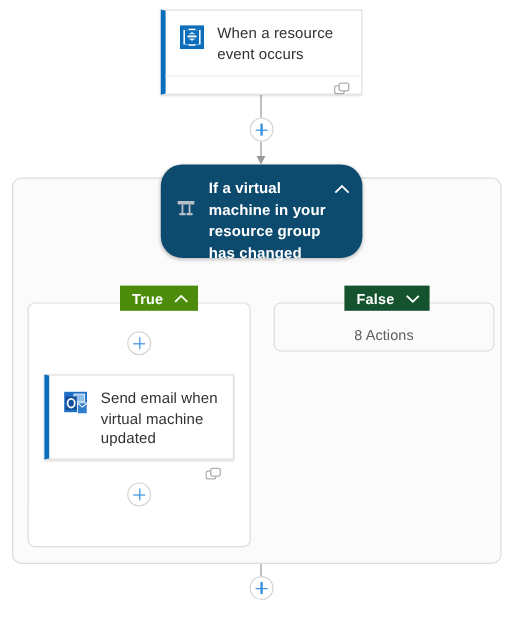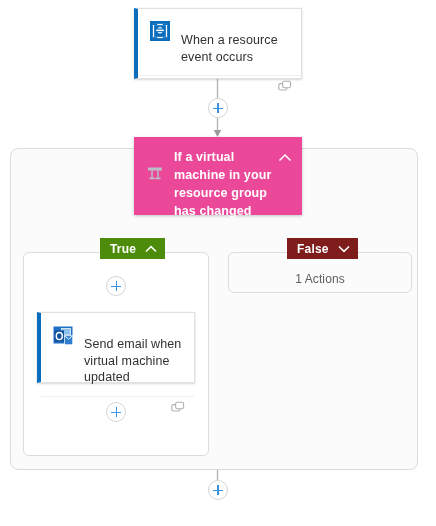--- a/index.html
+++ b/index.html
@@ -50,45 +50,45 @@
     width: 20px;
     height: 20px;
     margin-right: 11px;
     margin-top: 1px;
   }
   .card-title {
     font-size: 12.5px;
     line-height: 16.5px;
     color: #323130;
     letter-spacing: 0.1px;
-    margin-top: 12px;
   }
   .card-footer {
     height: 22px;
     border-top: 1px solid #efefef;
     position: relative;
   }
   .card-footer .footer-icon {
     position: absolute;
     right: 9px;
     top: 4px;
     width: 14px;
     height: 14px;
     opacity: 0.55;
   }
 
   
   .condition-box {
     position: absolute;
-    background: #ec4899;
+    background: #0c4a6e;
     box-shadow: 0 1px 3px rgba(0,0,0,0.22);
     box-sizing: border-box;
     display: flex;
     align-items: flex-start;
     padding: 11px 10px 11px 11px;
+    border-radius: 18px;
   }
   .condition-icon {
     flex: 0 0 auto;
     width: 20px;
     height: 20px;
     margin-right: 9px;
     margin-top: 16px;
   }
   .condition-title {
     flex: 1 1 auto;
@@ -137,21 +137,21 @@
     box-sizing: border-box;
     font-size: 12px;
     font-weight: bold;
     color: #ffffff;
     letter-spacing: 0.2px;
     z-index: 5;
   }
   .branch-badge .bb-label { margin-right: 9px; }
   .branch-badge .bb-chev { width: 12px; height: 12px; display:block; }
   .badge-true  { background: #4c8c0a; }
-  .badge-false { background: #7f1d1d; }
+  .badge-false { background: #14532d; }
 
   
   .empty-text {
     position: absolute;
     font-size: 12px;
     color: #605e5c;
     letter-spacing: 0.1px;
     white-space: nowrap;
   }
 
@@ -203,21 +203,21 @@
 
     <line x1="217.5" y1="470" x2="217.5" y2="480" stroke="#b5b5b5" stroke-width="1.4"></line>
   </svg>
 
   <div class="scope-outer" style="left:10px; top:148px; width:408px; height:322px;"></div>
 
   <div class="branch-box" style="left:23px; top:252px; width:186px; height:204px;"></div>
 
   <div class="branch-box empty" style="left:228px; top:252px; width:184px; height:41px;"></div>
 
-  <div class="empty-text" style="left:228px; top:272px; width:184px; text-align:center;">1 Actions</div>
+  <div class="empty-text" style="left:228px; top:272px; width:184px; text-align:center;">8 Actions</div>
 
   <div class="card" style="left:134px; top:8px; width:168px; height:71px;">
     <div class="card-body">
       <span class="card-icon">
         <svg viewBox="0 0 20 20" width="20" height="20">
           <rect x="0" y="0" width="20" height="20" fill="#0a6ebd"></rect>
           <rect x="3.5" y="3.5" width="13" height="13" fill="none" stroke="#ffffff" stroke-width="1.3"></rect>
           <rect x="2.6" y="2.6" width="4.6" height="1.4" fill="#0a6ebd"></rect>
           <rect x="12.8" y="2.6" width="4.6" height="1.4" fill="#0a6ebd"></rect>
           <rect x="2.6" y="16.1" width="4.6" height="1.4" fill="#0a6ebd"></rect>

